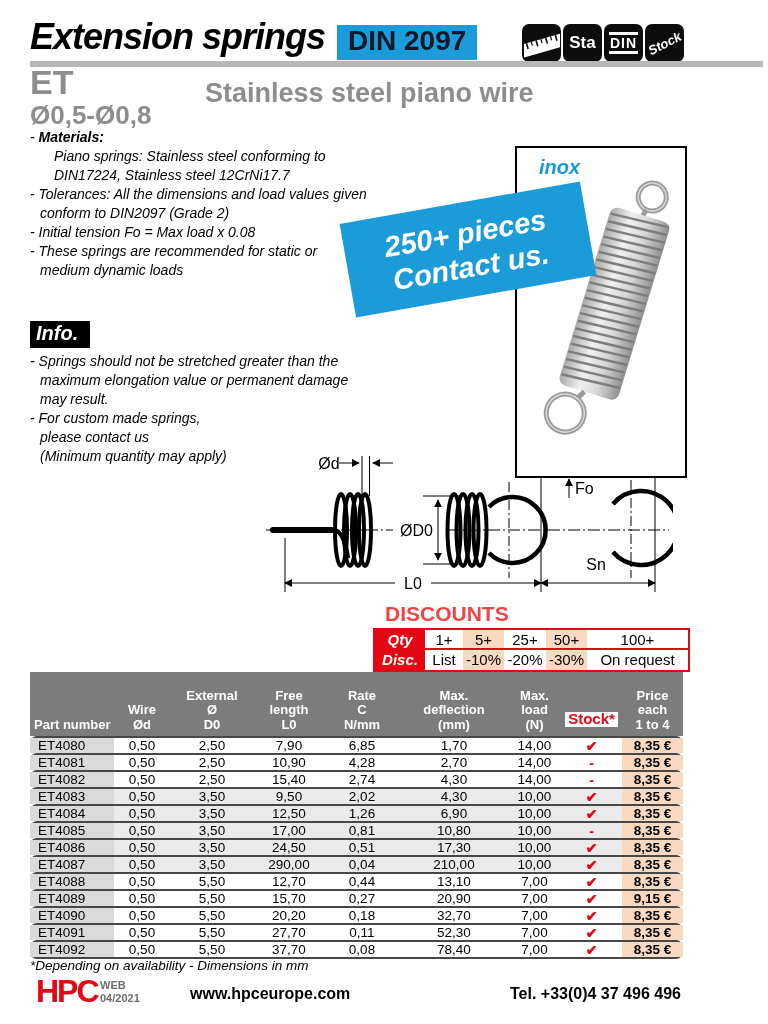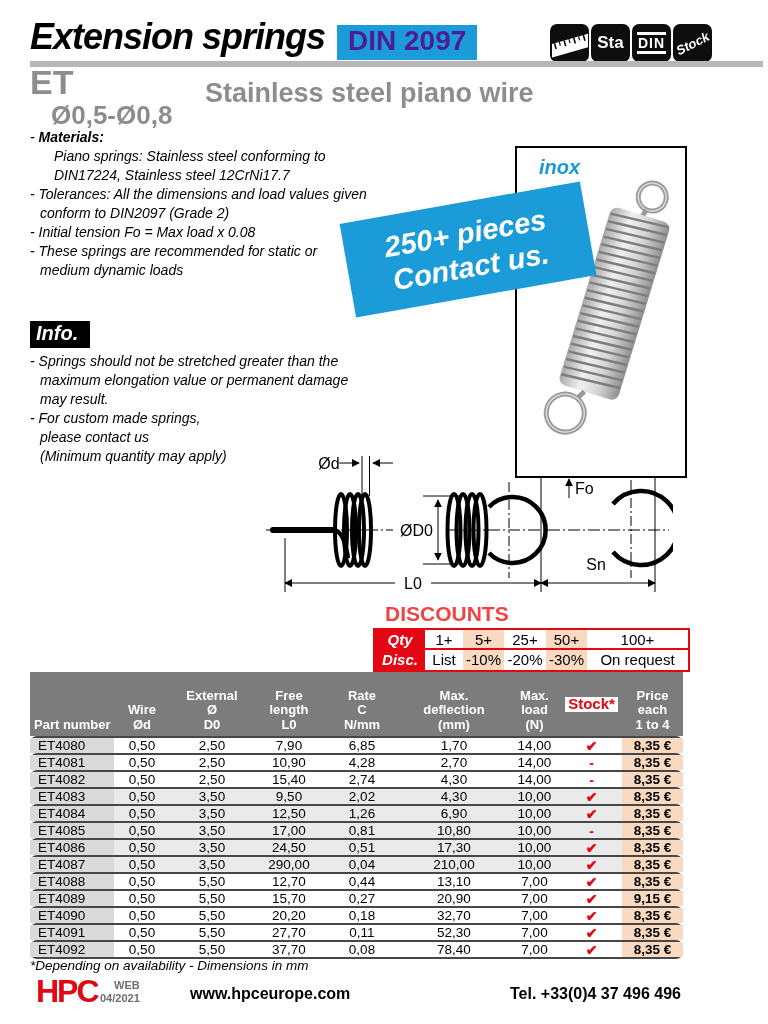--- a/index.html
+++ b/index.html
@@ -4,29 +4,29 @@
 <style>
   html,body{margin:0;padding:0;}
   body{
     width:768px;height:1024px;position:relative;background:#fff;
     font-family:"Liberation Sans",sans-serif;color:#000;overflow:hidden;
   }
   .abs{position:absolute;}
 
   
   .main-title{left:30px;top:16px;font-size:36px;font-weight:bold;font-style:italic;letter-spacing:-1px;white-space:nowrap;}
-  .din-badge{left:337px;top:25px;background:#1b9cd9;color:#4c1d95;font-size:28px;font-weight:bold;padding:1px 11px 4px;line-height:30px;}
-  .badges{left:522px;top:24px;display:flex;gap:2px;margin-left:28px;}
+  .din-badge{left:337px;top:25px;background:#1b9cd9;color:#0f172a;font-size:28px;font-weight:bold;padding:1px 11px 4px;line-height:30px;}
+  .badges{left:522px;top:24px;display:flex;gap:2px;}
   .badge{width:39px;height:38px;background:#0d0d0d;border-radius:7px;color:#fff;display:flex;align-items:center;justify-content:center;overflow:hidden;flex:0 0 auto;}
   .badge-sta{font-size:17px;font-weight:bold;}
   .badge-din span{border-top:3px solid #fff;border-bottom:3px solid #fff;font-size:14px;font-weight:bold;letter-spacing:1px;padding:0 1px;}
   .badge-stock span{display:block;font-size:13px;font-weight:bold;font-style:italic;transform:rotate(-27deg);}
   .rule{left:30px;top:61px;width:733px;height:6px;background:#b7b7b7;}
   .series{left:30px;top:64px;font-size:34px;font-weight:bold;color:#8d8d8d;line-height:36px;}
-  .range{left:30px;top:100px;font-size:26px;font-weight:bold;color:#8d8d8d;margin-left:21px;}
+  .range{left:30px;top:100px;font-size:26px;font-weight:bold;color:#8d8d8d;}
   .subtitle{left:205px;top:78px;font-size:27px;font-weight:bold;color:#8d8d8d;white-space:nowrap;}
 
   
   .specs{left:30px;top:128px;width:340px;font-size:14px;line-height:19px;font-style:italic;}
   .spec{padding-left:10px;text-indent:-10px;}
   .spec .lead{font-weight:bold;}
   .spec .indent{padding-left:14px;text-indent:0;}
   .info-label{left:30px;top:321px;background:#000;color:#fff;font-weight:bold;font-style:italic;font-size:20px;padding:0 12px 3px 6px;line-height:24px;}
   .info-items{left:30px;top:352px;width:336px;font-size:14px;line-height:19px;font-style:italic;}
   .info-item{padding-left:10px;text-indent:-10px;white-space:pre-line;}
@@ -49,33 +49,33 @@
   .dc.r1{border-bottom:2px solid #e30613;}
   .dc.lab{background:#e30613;color:#fff;font-weight:bold;font-style:italic;}
   .dc.hl{background:#f9d9c0;}
 
   
   .parts-table{left:30px;top:672px;width:653px;}
   .tgrid{display:grid;grid-template-columns:84px 56px 84px 70px 76px 108px 53px 61px 61px;}
   .thead{height:64px;background:#7c7c7c;color:#fff;font-size:13px;font-weight:bold;line-height:14.5px;}
   .th{display:flex;align-items:flex-end;justify-content:center;text-align:center;padding-bottom:4px;white-space:pre-line;box-sizing:border-box;}
   .th.c-part{justify-content:flex-start;text-align:left;padding-left:4px;}
-  .stock-chip{background:#fff;color:#e30613;font-size:15px;font-weight:bold;padding:0 3px 1px;margin-bottom:20px;}
+  .stock-chip{background:#fff;color:#e30613;font-size:15px;font-weight:bold;padding:0 3px 1px;margin-bottom:5px;}
   .trow{height:17px;border-top:2px solid #474747;box-sizing:border-box;font-size:13.5px;border-radius:7px;}
   .trow:last-child{border-bottom:2px solid #474747;height:19px;}
   .td{display:flex;align-items:center;justify-content:center;height:100%;box-sizing:border-box;}
   .td.c-part{justify-content:flex-start;padding-left:8px;background:#dadada;}
   .trow.shaded .td.mid{background:#eaeaea;}
   .td.c-price{background:#f9d9c0;font-weight:bold;}
   .stock-mark{color:#e30613;font-weight:bold;font-size:14px;line-height:14px;}
   .footnote{left:30px;top:958px;font-size:13.5px;font-style:italic;}
 
   
   .logo{left:36px;top:974px;color:#e30613;font-size:32px;font-weight:bold;letter-spacing:-2px;line-height:34px;}
-  .web{left:100px;top:979px;color:#6e6e6e;font-size:11px;font-weight:bold;text-align:right;line-height:13px;}
+  .web{left:100px;top:979px;color:#6e6e6e;font-size:11px;font-weight:bold;text-align:left;line-height:13px;}
   .site{left:190px;top:985px;font-size:16px;font-weight:bold;}
   .tel{left:510px;top:985px;font-size:16px;font-weight:bold;}
 </style>
 </head>
 <body>
 
 <div class="abs main-title">Extension springs</div>
 <div class="abs din-badge">DIN 2097</div>
 
 <div class="abs badges">

